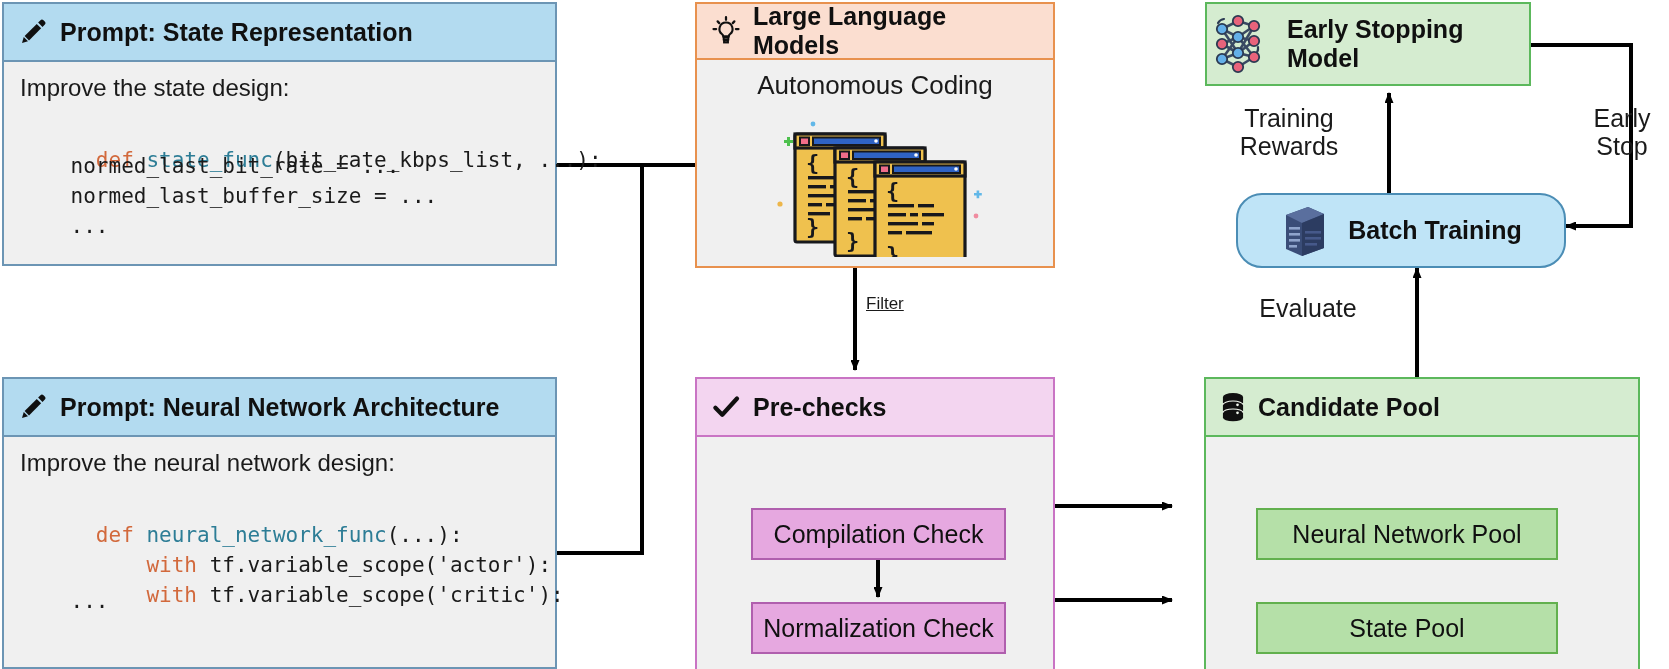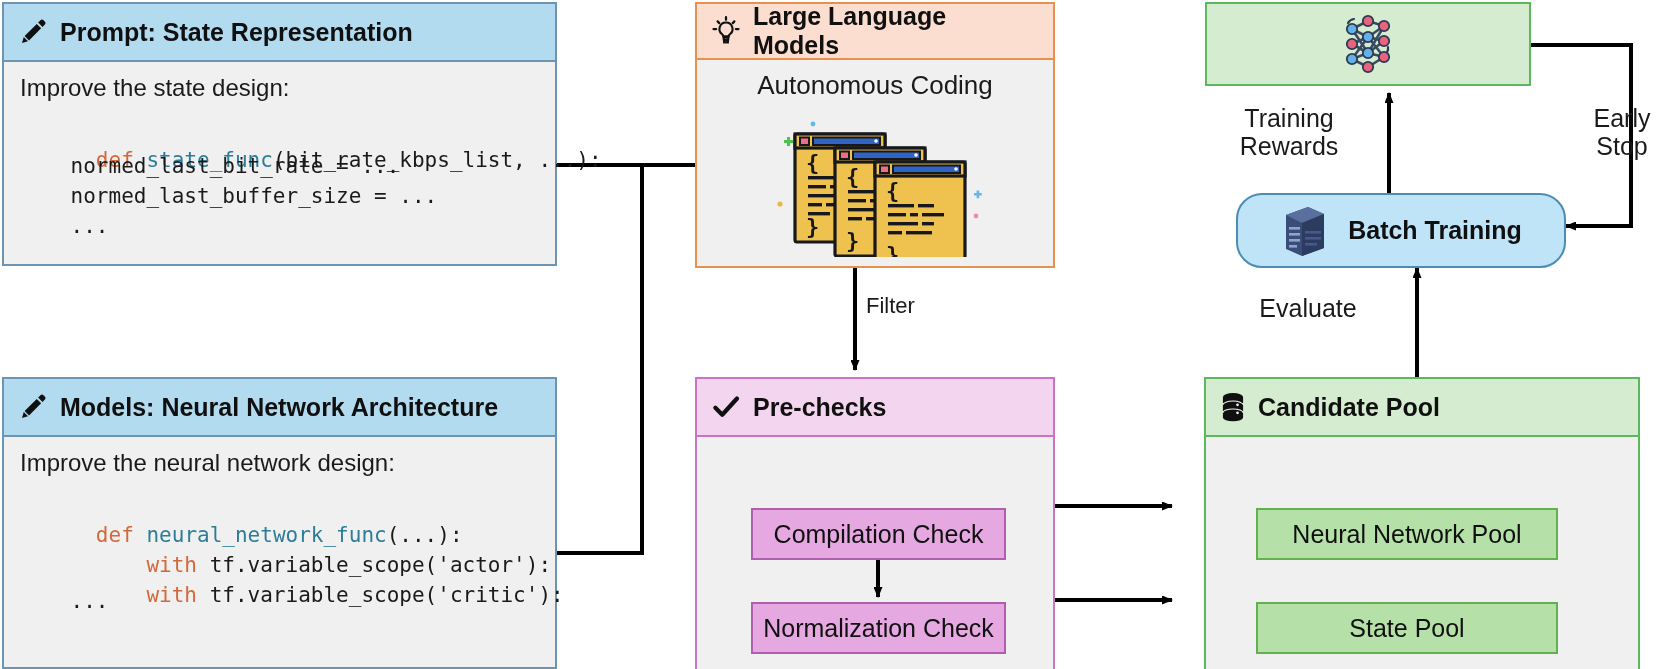--- a/index.html
+++ b/index.html
@@ -106,21 +106,21 @@
 
 <div class="card blue" style="left:2px;top:377px;width:555px;height:292px;">
   <div class="hdr" style="height:58px;font-size:25px;">
     <span class="icon" style="width:30px;height:30px;">
       <svg width="30" height="30" viewBox="0 0 24 24">
         <path d="M3.2 20.8 L4.6 16.0 L8.0 19.4 Z" fill="#101010"></path>
         <path d="M5.3 15.2 L15.0 5.5 L18.5 9.0 L8.8 18.7 Z" fill="#101010"></path>
         <path d="M16.1 4.4 L18.0 2.5 C18.8 1.7 19.7 1.9 20.4 2.6 L21.4 3.6 C22.1 4.3 22.3 5.2 21.5 6.0 L19.6 7.9 Z" fill="#101010"></path>
       </svg>
     </span>
-    <span>Models: Neural Network Architecture</span>
+    <span>Prompt: Neural Network Architecture</span>
   </div>
   <div class="body" style="height:186px;">
     <div class="ptext" style="left:16px;top:12px;font-size:24px;">Improve the neural network design:</div>
     <div class="code" style="left:16px;top:62px;font-size:21px;">
       <span class="kw">def</span><span> </span><span class="fn">neural_network_func</span><span>(...):</span>
     </div>
     <div class="code" style="left:16px;top:92px;font-size:21px;">
       <span>    </span><span class="kw">with</span><span> tf.variable_scope('actor'):</span>
     </div>
     <div class="code" style="left:16px;top:122px;font-size:21px;">
@@ -302,20 +302,21 @@
         <circle cx="31" cy="8" r="5.2" fill="#e8637b"></circle>
         <circle cx="31" cy="24" r="5.2" fill="#64b0e8"></circle>
         <circle cx="31" cy="40" r="5.2" fill="#64b0e8"></circle>
         <circle cx="31" cy="54" r="5.2" fill="#e8637b"></circle>
         <circle cx="47" cy="13" r="5.2" fill="#e8637b"></circle>
         <circle cx="47" cy="28" r="5.2" fill="#e8637b"></circle>
         <circle cx="47" cy="44" r="5.2" fill="#e8637b"></circle>
       </g>
     </svg>
   </span>
+  <span>Early Stopping Model</span>
 </div>
 
 <div class="simple bluebox" style="left:1236px;top:193px;width:330px;height:75px;font-size:25px;border-radius:26px;">
   <span class="icon" style="width:50px;height:56px;">
     <svg width="50" height="56" viewBox="0 0 50 56">
       <path d="M6 12 L28 4 L44 11 L44 45 L22 53 L6 46 Z" fill="#3a4d78"></path>
       <path d="M6 12 L28 4 L44 11 L22 20 Z" fill="#5a6f9e"></path>
       <path d="M22 20 L44 11 L44 45 L22 53 Z" fill="#2c3c61"></path>
       <g fill="#8fa4cc">
         <rect x="9" y="24" width="11" height="2.6"></rect>
@@ -326,21 +327,21 @@
       <g fill="#46598a">
         <rect x="25" y="28" width="16" height="2.6"></rect>
         <rect x="25" y="34" width="16" height="2.6"></rect>
         <rect x="25" y="40" width="12" height="2.6"></rect>
       </g>
     </svg>
   </span>
   <span>Batch Training</span>
 </div>
 
-<div class="elabel" style="left:866px;top:294px;font-size:22px;text-align:right;">Filter</div>
+<div class="elabel" style="left:866px;top:294px;font-size:17px;text-align:right;text-decoration:underline;">Filter</div>
 
 <div class="elabel" style="left:1205px;top:104px;width:168px;font-size:25px;">Training
 Rewards</div>
 
 <div class="elabel" style="left:1576px;top:104px;width:92px;font-size:25px;">Early
 Stop</div>
 
 <div class="elabel" style="left:1213px;top:294px;width:190px;font-size:25px;text-align:center;">Evaluate</div>
 
 </body></html>

